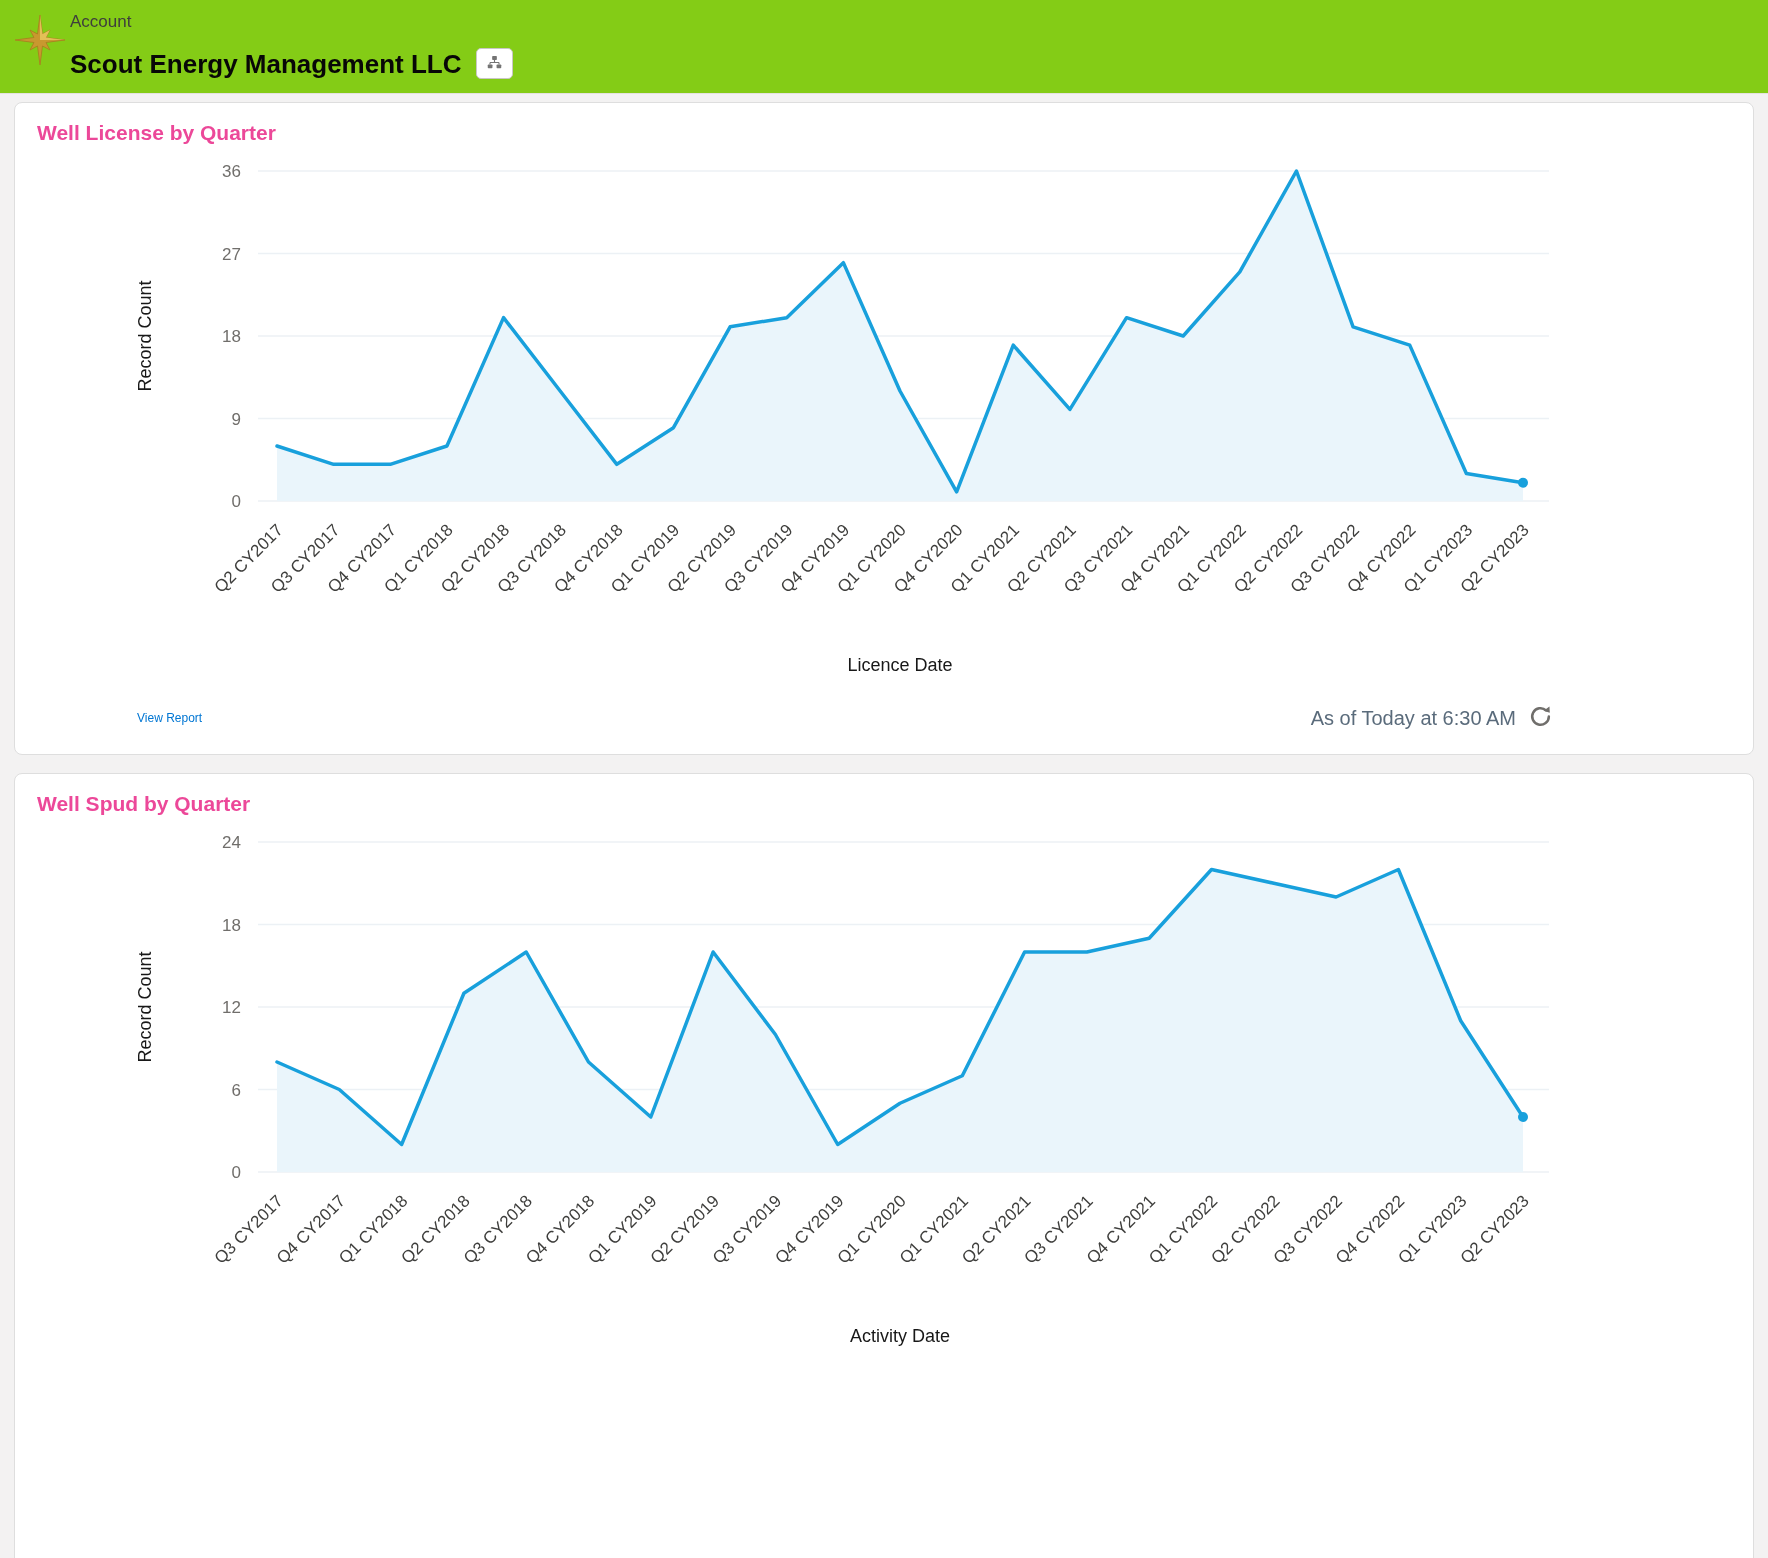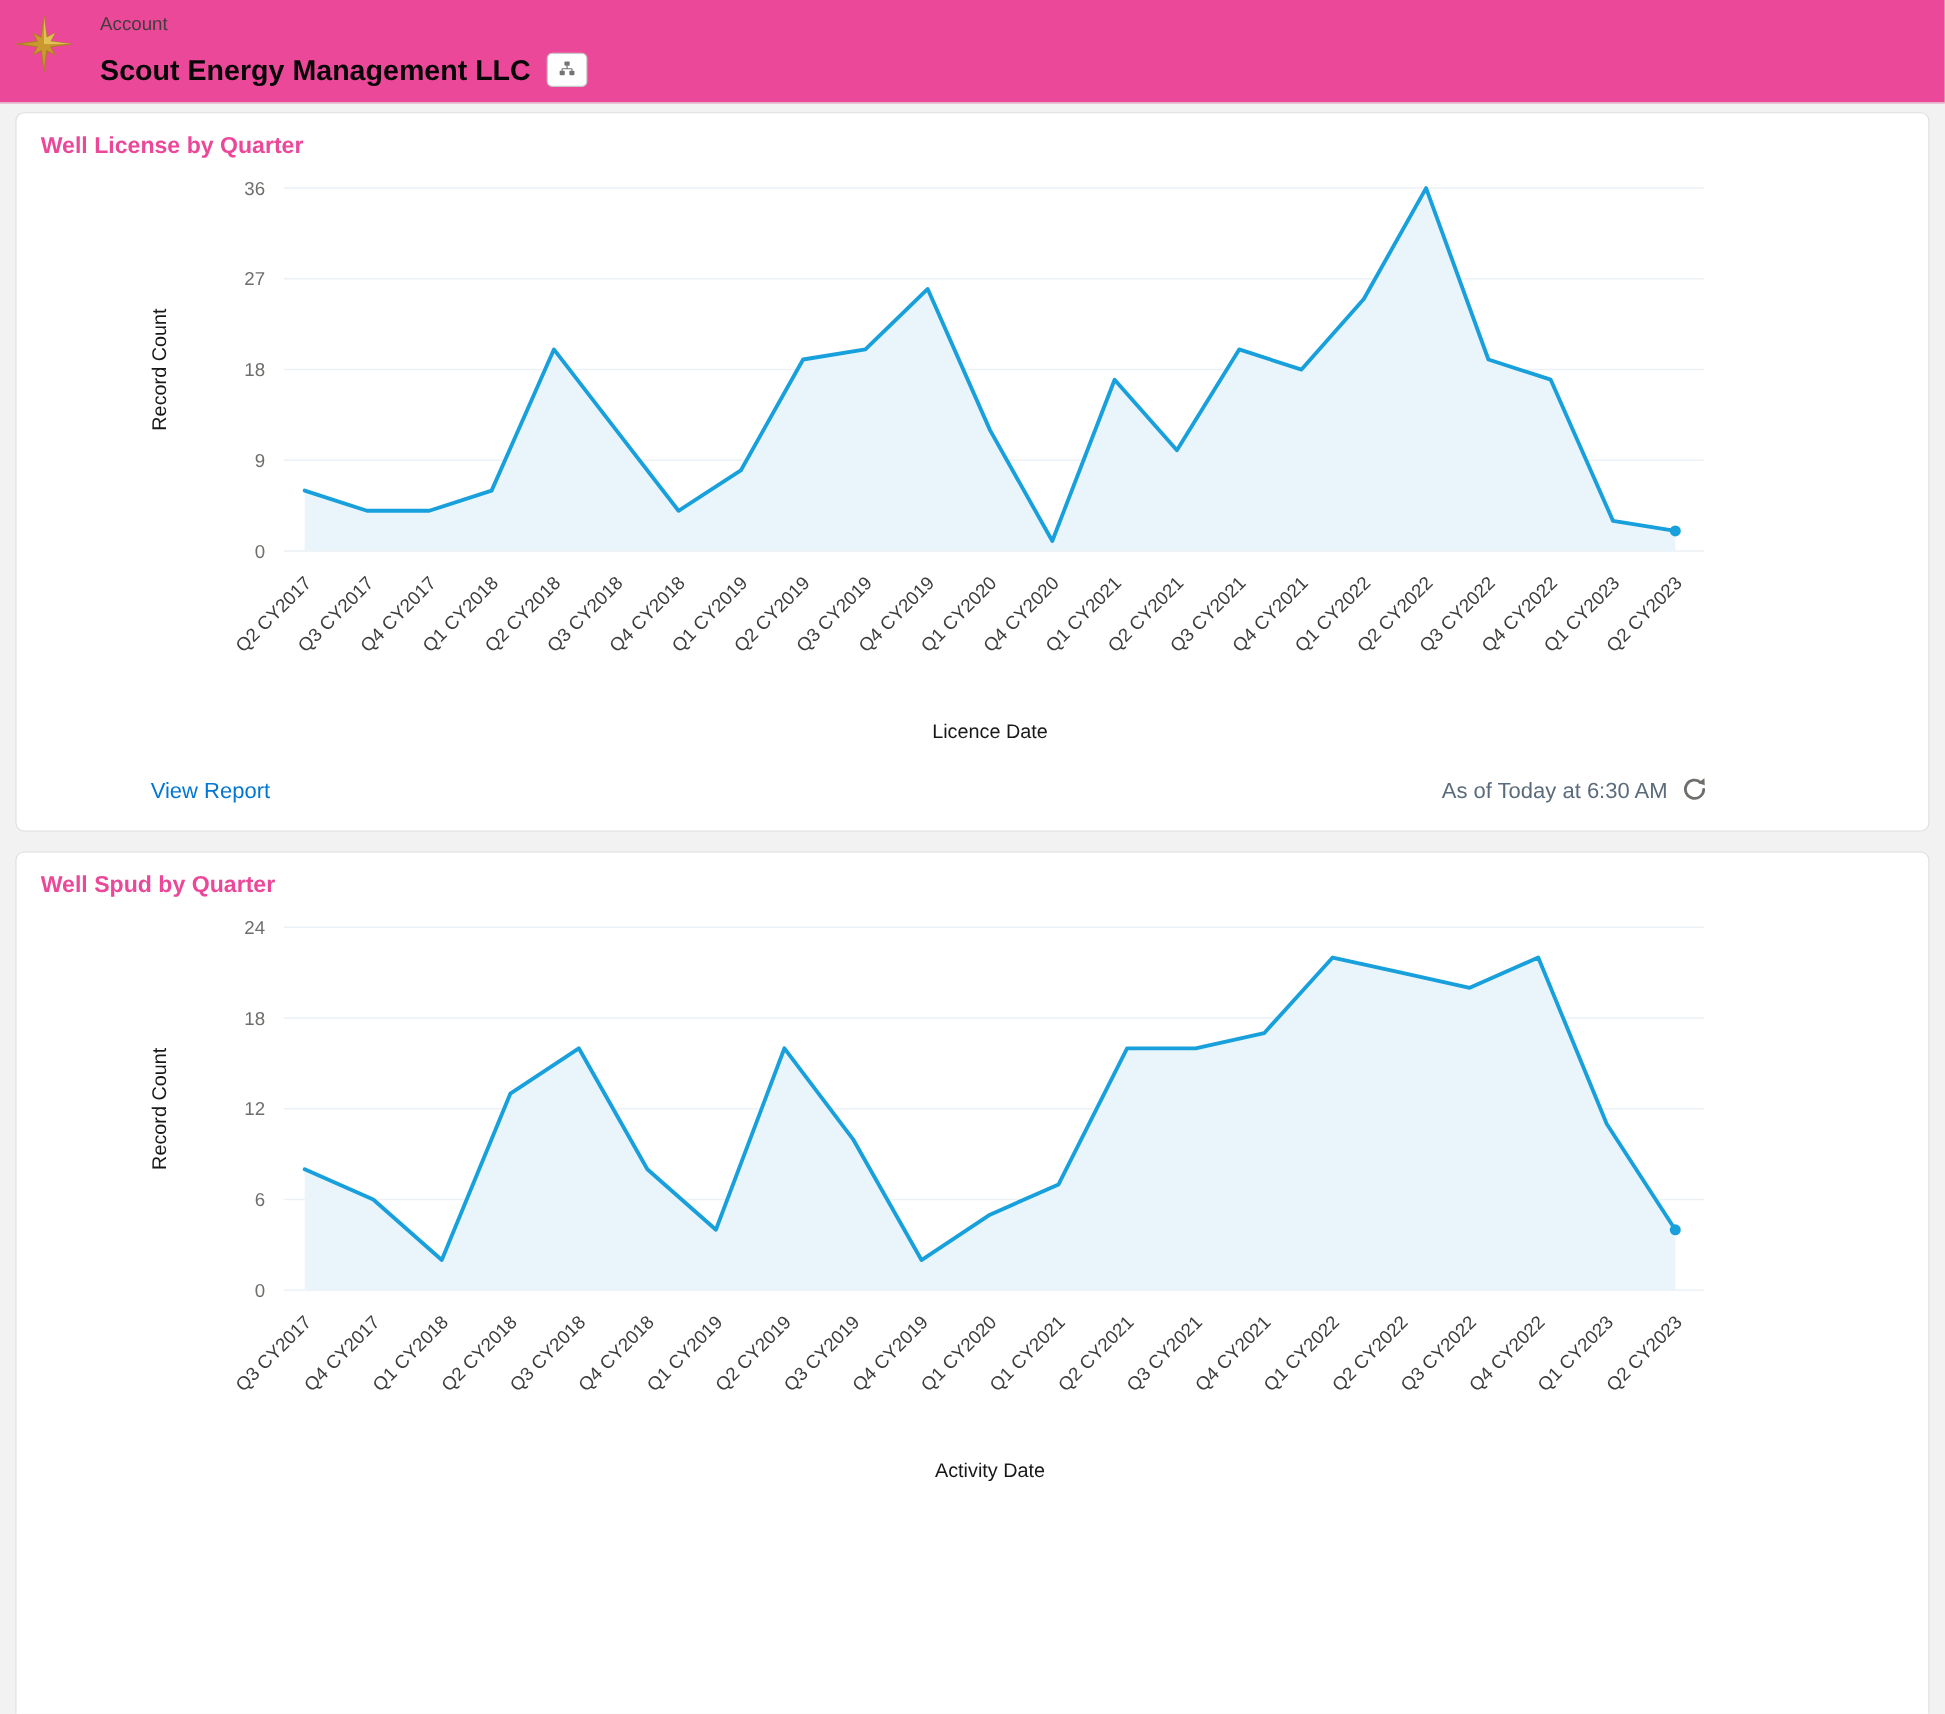--- a/index.html
+++ b/index.html
@@ -4,23 +4,23 @@
 <style>
   * { margin:0; padding:0; box-sizing:border-box; }
   html, body {
     width:1768px; height:1558px; overflow:hidden;
     background:#f3f2f2;
     font-family:"Liberation Sans", sans-serif;
     color:#181818;
   }
   
   .page-header {
-    background:#ec4899;
+    background:#84cc16;
     border-bottom:1px solid #e4e2e0;
-    display:flex; align-items:flex-start; gap:25px;
+    display:flex; align-items:flex-start; gap:4px;
     padding:12px 16px 14px 14px;
   }
   .entity-icon { width:52px; height:52px; flex:0 0 auto; margin-top:2px; }
   .header-text { display:flex; flex-direction:column; }
   .obj-label { font-size:17px; color:#3e3e3c; line-height:1.2; }
   .title-row { display:flex; align-items:center; gap:14px; margin-top:16px; }
   .page-title { font-size:26px; font-weight:bold; color:#080707; line-height:1.1; }
   .hier-btn {
     width:37px; height:31px;
     border:1px solid #c9c7c5; border-radius:5px;
@@ -38,21 +38,21 @@
   .card + .card { margin-top:18px; }
   .card-2 { height:840px; }
   .card-title { font-size:21px; font-weight:bold; color:#ec4899; padding:0 22px; }
   .chart { margin-top:2px; }
   svg text { font-family:"Liberation Sans", sans-serif; }
   
   .card-footer {
     display:flex; justify-content:space-between; align-items:center;
     padding:6px 200px 22px 122px;
   }
-  .view-report { color:#0176d3; font-size:20px; text-decoration:none; cursor:pointer; }
+  .view-report { color:#0176d3; font-size:12px; text-decoration:none; cursor:pointer; }
   .as-of { display:flex; align-items:center; gap:12px; color:#5a6b7b; font-size:20px; }
   .refresh-btn { background:none; border:none; padding:0; cursor:pointer; display:flex; align-items:center; }
 </style>
 </head>
 <body>
 
 <header class="page-header">
   <span class="entity-icon">
     <svg viewBox="0 0 48 48" width="52" height="52">
       <polygon points="24,1 26.3,18.46 33.19,14.81 29.54,21.7 47,24 29.54,26.3 33.19,33.19 26.3,29.54 24,47 21.7,29.54 14.81,33.19 18.46,26.3 1,24 18.46,21.7 14.81,14.81 21.7,18.46" fill="#C9982F" stroke="#A97F1F" stroke-width="0.8"></polygon>

